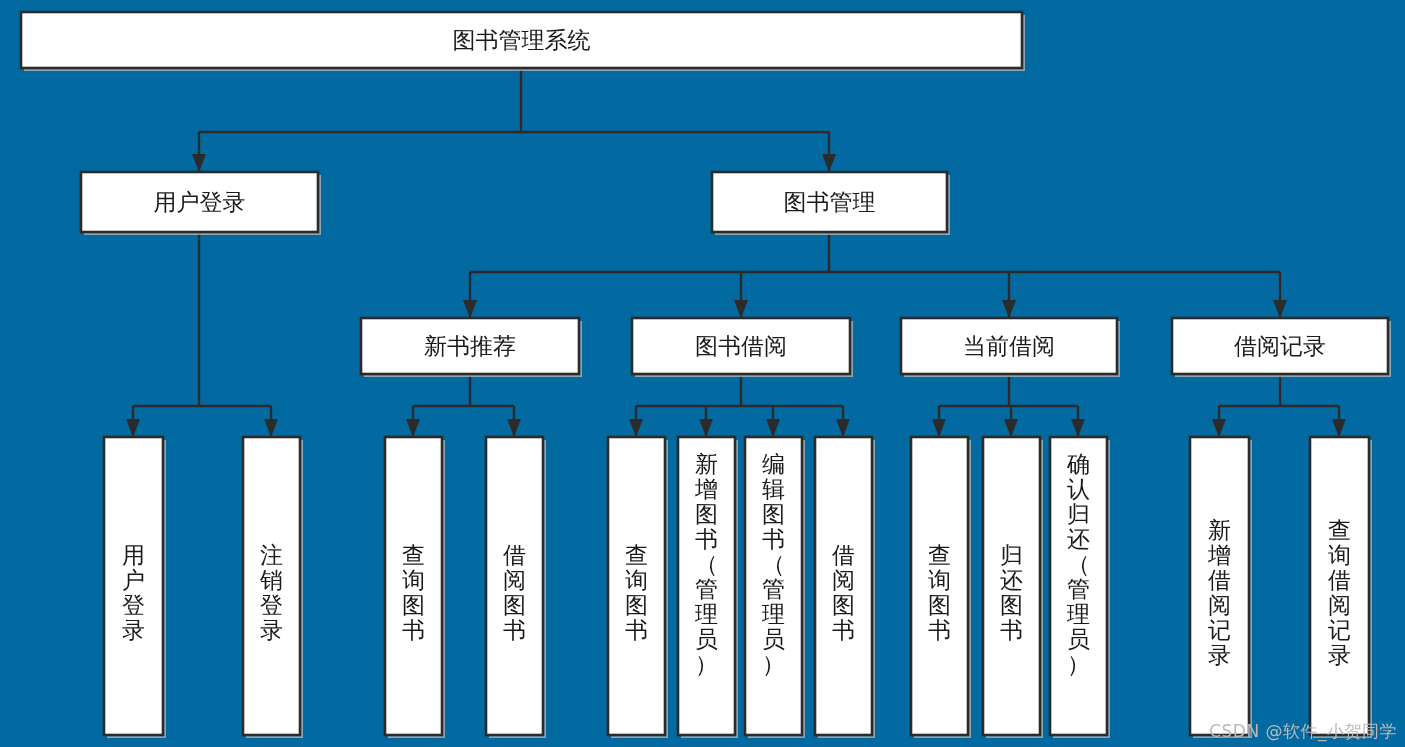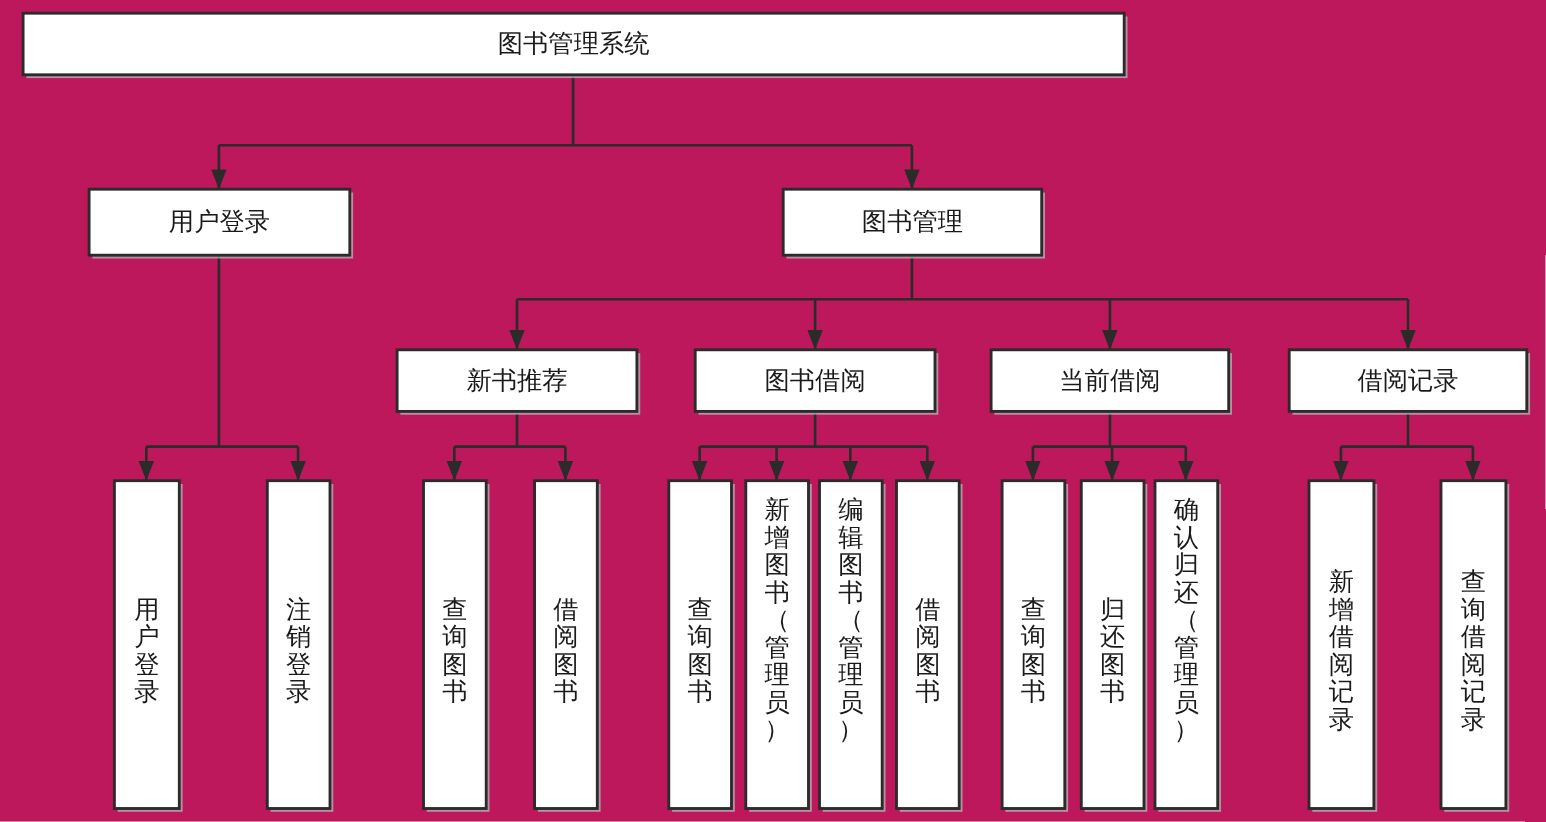--- a/index.html
+++ b/index.html
@@ -11,21 +11,21 @@
   body {
     width: 1405px;
     height: 747px;
     font-family: "DejaVu Sans", "Liberation Sans", sans-serif;
     overflow: hidden;
   }
   #diagram-root {
     position: relative;
     width: 1405px;
     height: 747px;
-    background: #be185d;
+    background: #0369a1;
   }
   svg.diagram-canvas {
     position: absolute;
     left: 0;
     top: 0;
     width: 1405px;
     height: 747px;
   }
   .node-box {
     fill: #ffffff;
@@ -235,13 +235,14 @@
           <text x="1219.5" y="530.5" class="node-label-h" font-size="22" dominant-baseline="alphabetic"><tspan x="1219.5" dy="0">新</tspan><tspan x="1219.5" dy="25">增</tspan><tspan x="1219.5" dy="25">借</tspan><tspan x="1219.5" dy="25">阅</tspan><tspan x="1219.5" dy="25">记</tspan><tspan x="1219.5" dy="25">录</tspan></text>
         </g>
         <g>
           <rect x="1313" y="440" width="59" height="298" class="node-box-shadow"></rect>
           <rect x="1310" y="437" width="59" height="298" class="node-box"></rect>
           <text x="1339.5" y="530.5" class="node-label-h" font-size="22" dominant-baseline="alphabetic"><tspan x="1339.5" dy="0">查</tspan><tspan x="1339.5" dy="25">询</tspan><tspan x="1339.5" dy="25">借</tspan><tspan x="1339.5" dy="25">阅</tspan><tspan x="1339.5" dy="25">记</tspan><tspan x="1339.5" dy="25">录</tspan></text>
         </g>
       </g>
     </svg>
 
+  <div class="watermark">CSDN @软件_小贺同学</div>
 </div>
 
 </body></html>

